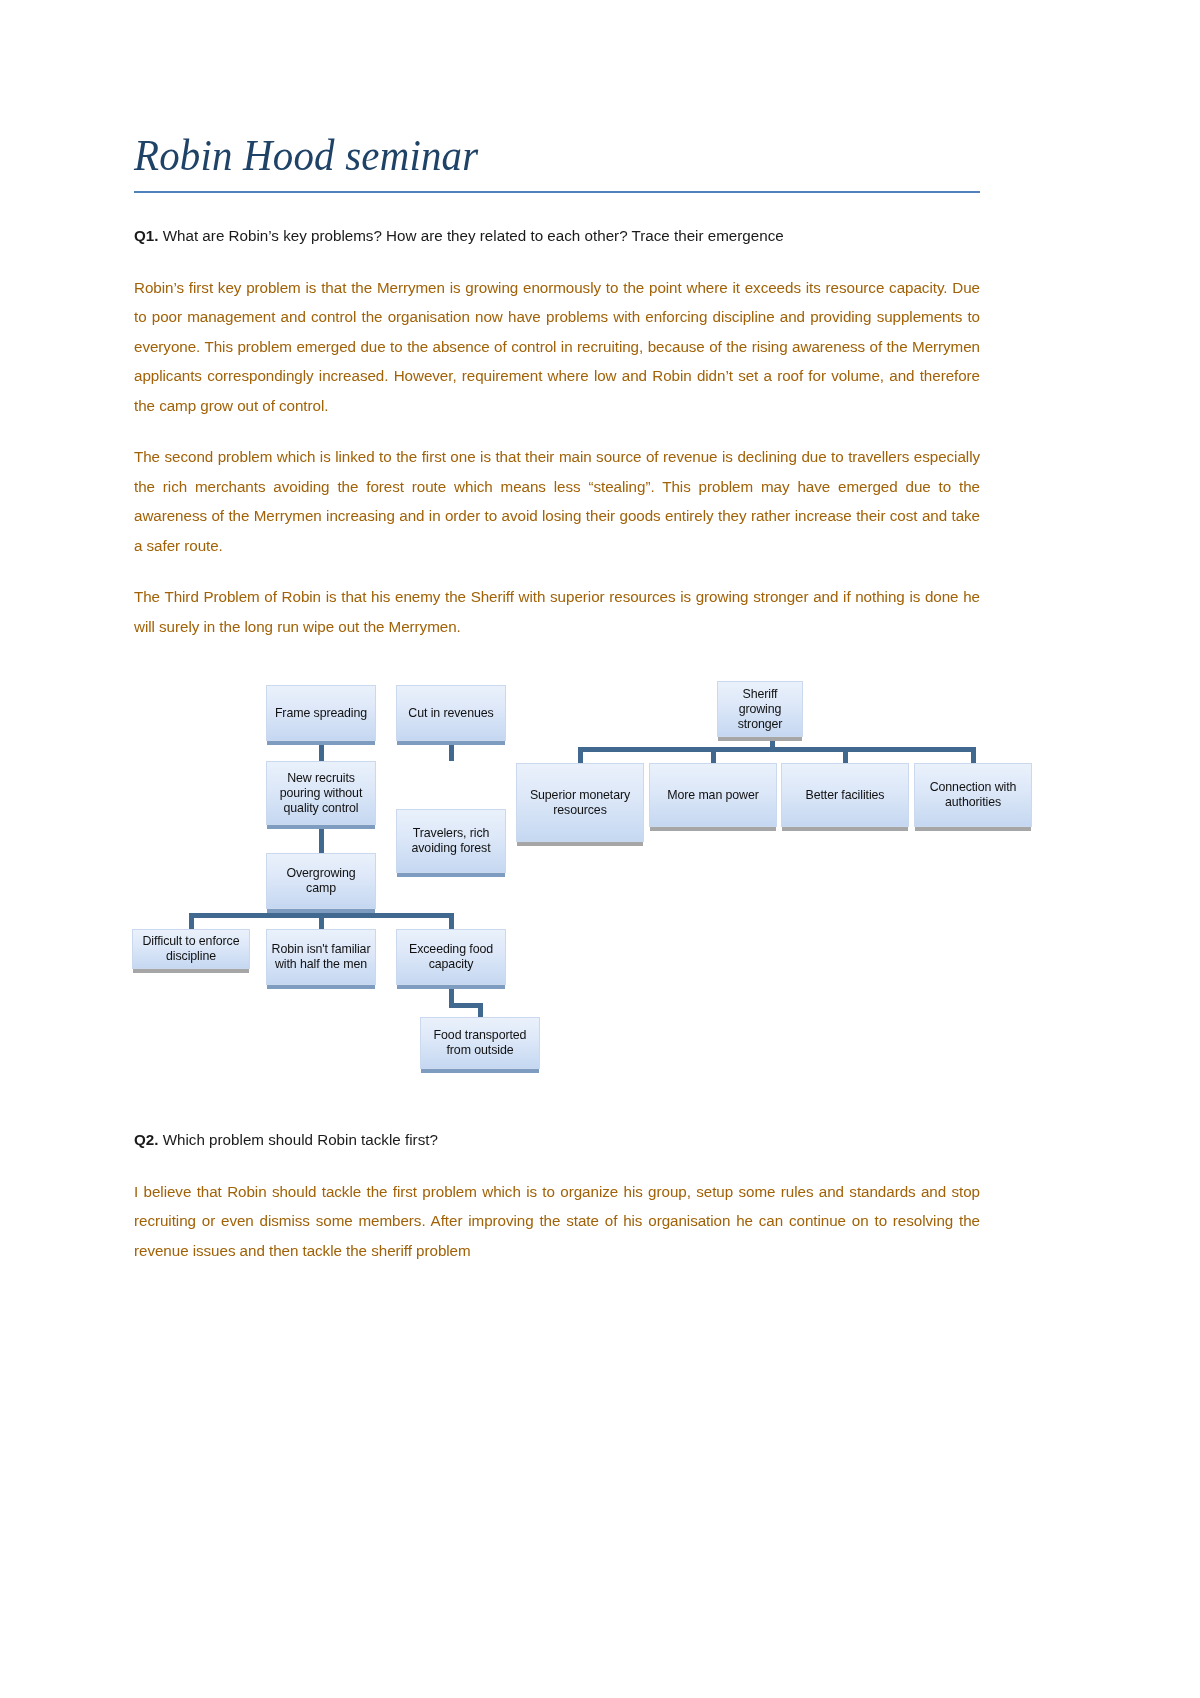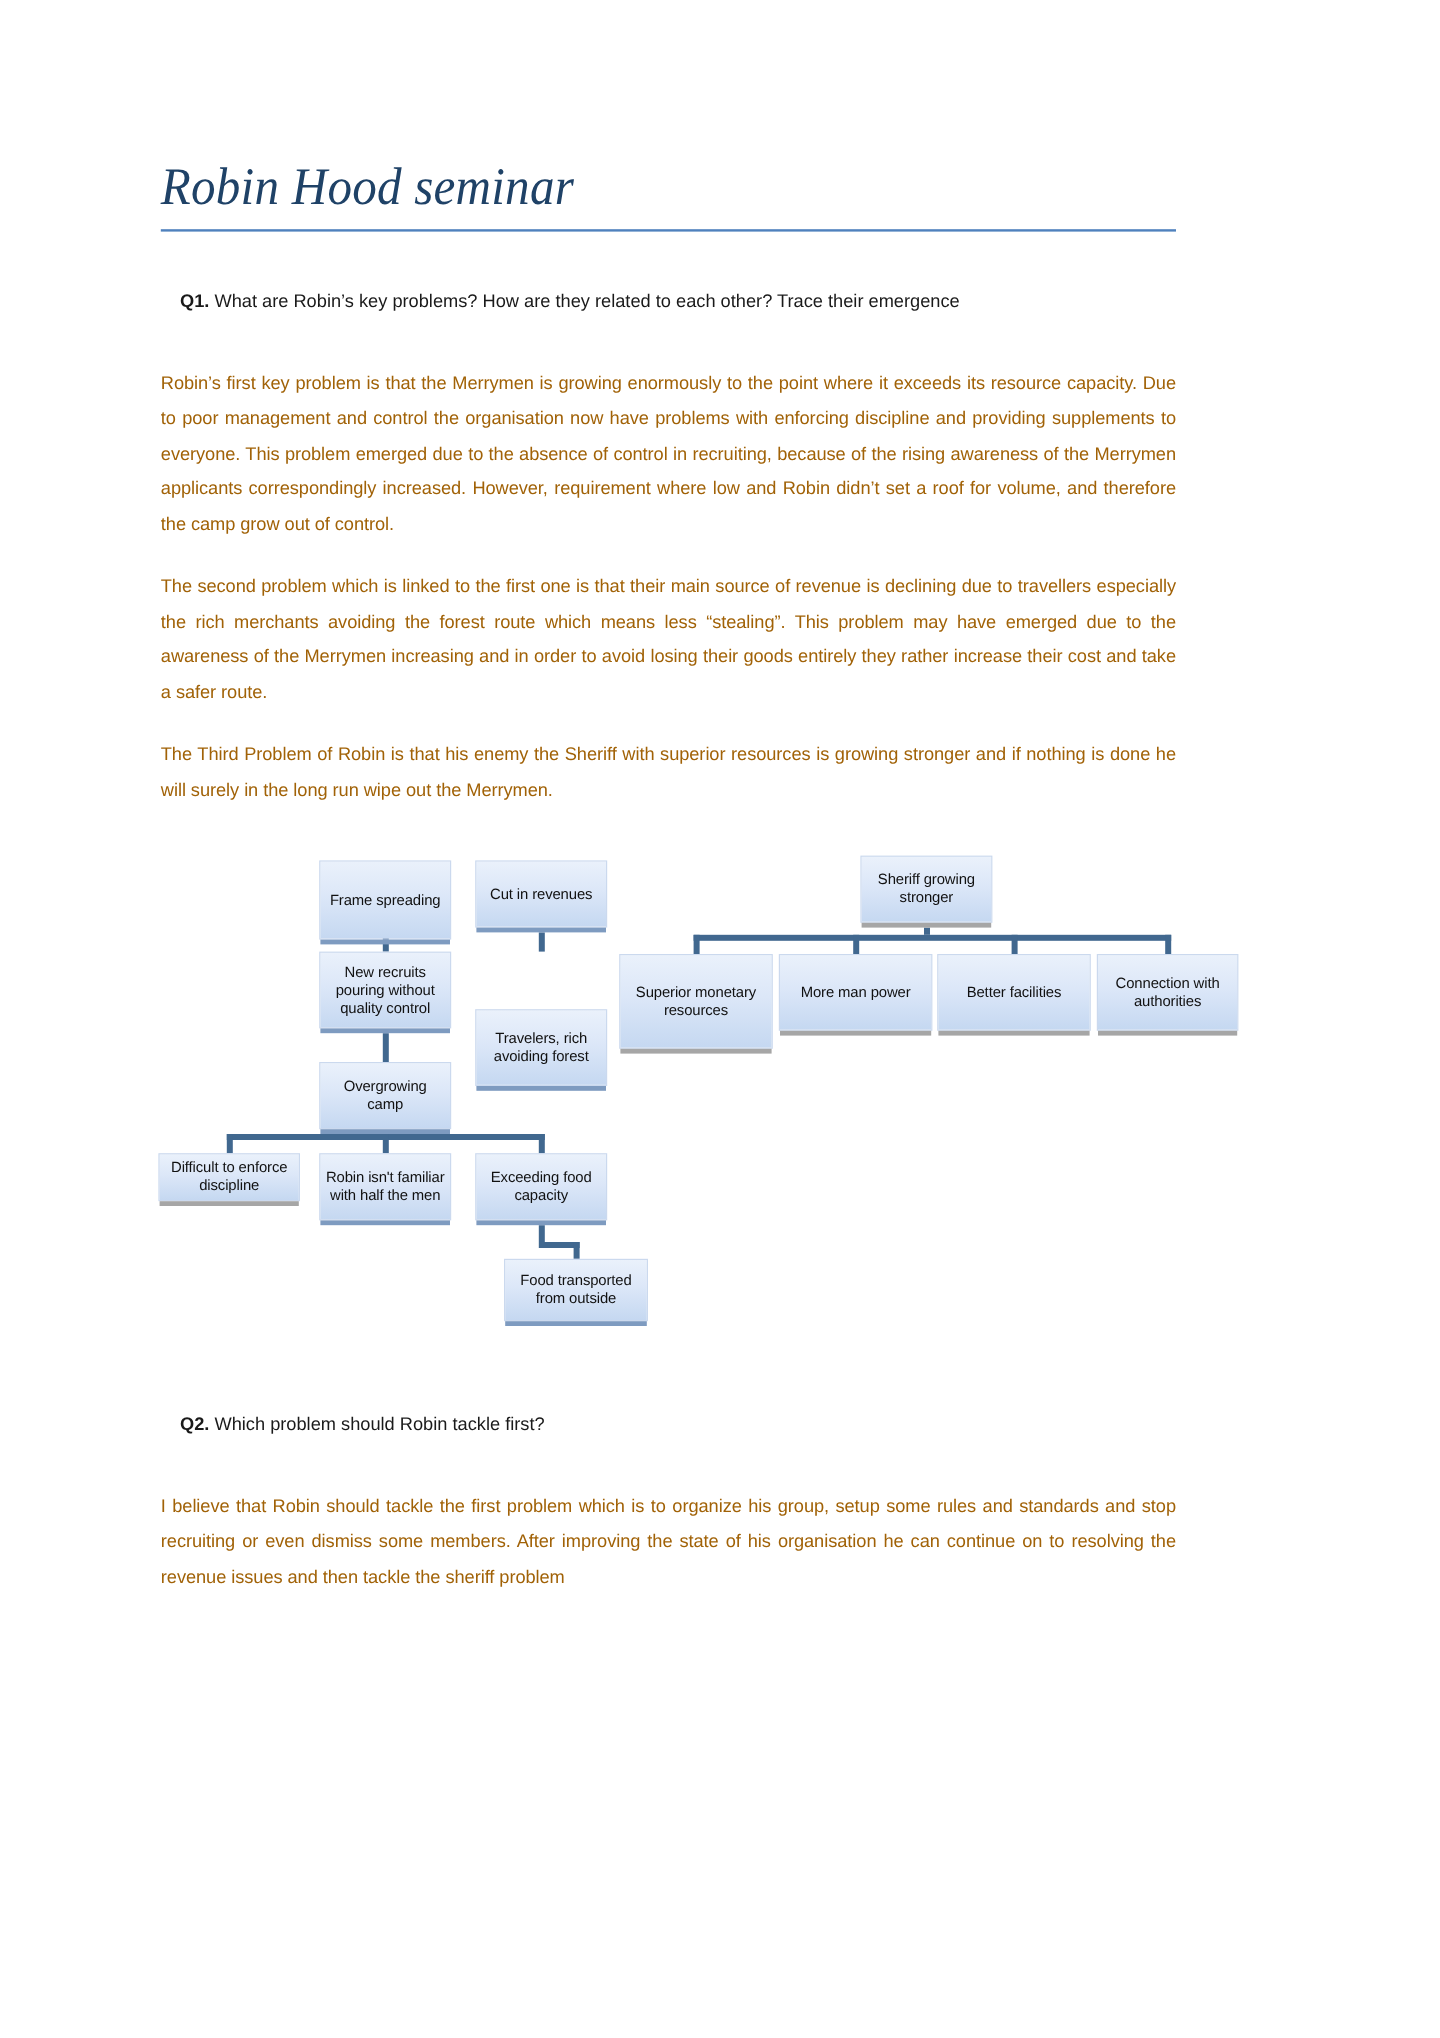--- a/index.html
+++ b/index.html
@@ -55,21 +55,21 @@
     font-size: 15.2px;
     line-height: 29.5px;
     text-align: justify;
     margin: 0;
     color: #a16207;
     letter-spacing: -0.05px;
   }
   .q-head {
     font-size: 15.2px;
     line-height: 29.5px;
-    margin: 16px;
+    margin: 0;
     color: #1a1a1a;
   }
   .q-head .qnum { font-weight: bold; }
   .spacer-28 { height: 28px; }
   .spacer-22 { height: 22px; }
 
   
   .diagram {
     position: relative;
     width: 1040px;
@@ -142,27 +142,27 @@
         <div class="conn v" style="left: 320.5px; top: 236px; height: 16px;"></div>
         <div class="conn v" style="left: 320.5px; top: 312px; height: 14px;"></div>
         <div class="conn h" style="left: 320.5px; top: 326px; width: 34px;"></div>
         <div class="conn v" style="left: 349.5px; top: 326px; height: 14px;"></div>
         <div class="conn v" style="left: 641.5px; top: 64px; height: 6px;"></div>
         <div class="conn h" style="left: 449.5px; top: 70px; width: 398px;"></div>
         <div class="conn v" style="left: 449.5px; top: 70px; height: 16px;"></div>
         <div class="conn v" style="left: 582.5px; top: 70px; height: 16px;"></div>
         <div class="conn v" style="left: 714.5px; top: 70px; height: 16px;"></div>
         <div class="conn v" style="left: 842.5px; top: 70px; height: 16px;"></div>
-        <div class="node blueshadow" style="left: 138px; top: 8px; width: 110px; height: 66px;">
+        <div class="node blueshadow" style="left: 138px; top: 8px; width: 110px; height: 56px;">
           <span class="label">Frame spreading</span>
         </div>
         <div class="node blueshadow" style="left: 268px; top: 8px; width: 110px; height: 56px;">
           <span class="label">Cut in revenues</span>
         </div>
-        <div class="node" style="left: 589px; top: 4px; width: 110px; height: 56px;">
+        <div class="node" style="left: 589px; top: 4px; width: 86px; height: 56px;">
           <span class="label">Sheriff growing stronger</span>
         </div>
         <div class="node blueshadow" style="left: 138px; top: 84px; width: 110px; height: 64px;">
           <span class="label">New recruits pouring without quality control</span>
         </div>
         <div class="node blueshadow" style="left: 268px; top: 84px; width: 110px; height: 64px; margin-top: 48px;">
           <span class="label">Travelers, rich avoiding forest</span>
         </div>
         <div class="node" style="left: 388px; top: 86px; width: 128px; height: 79px;">
           <span class="label">Superior monetary resources</span>

